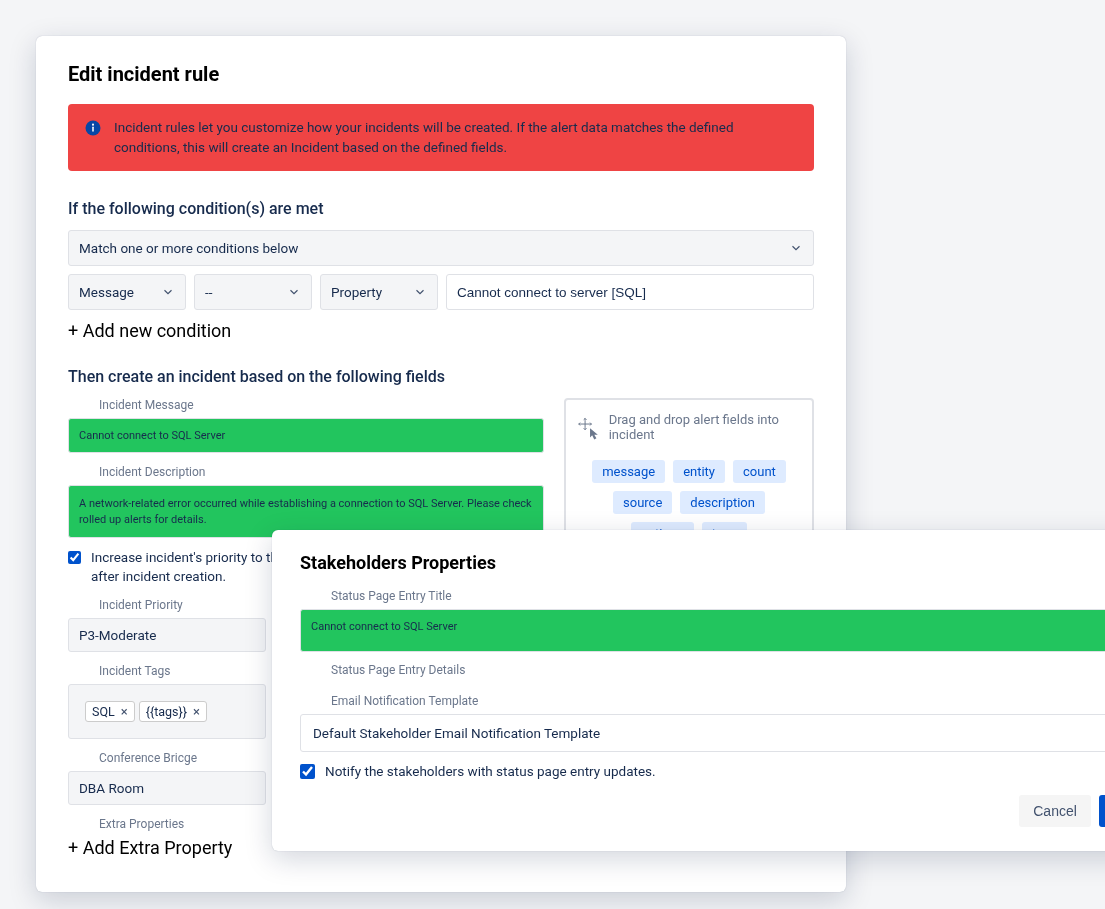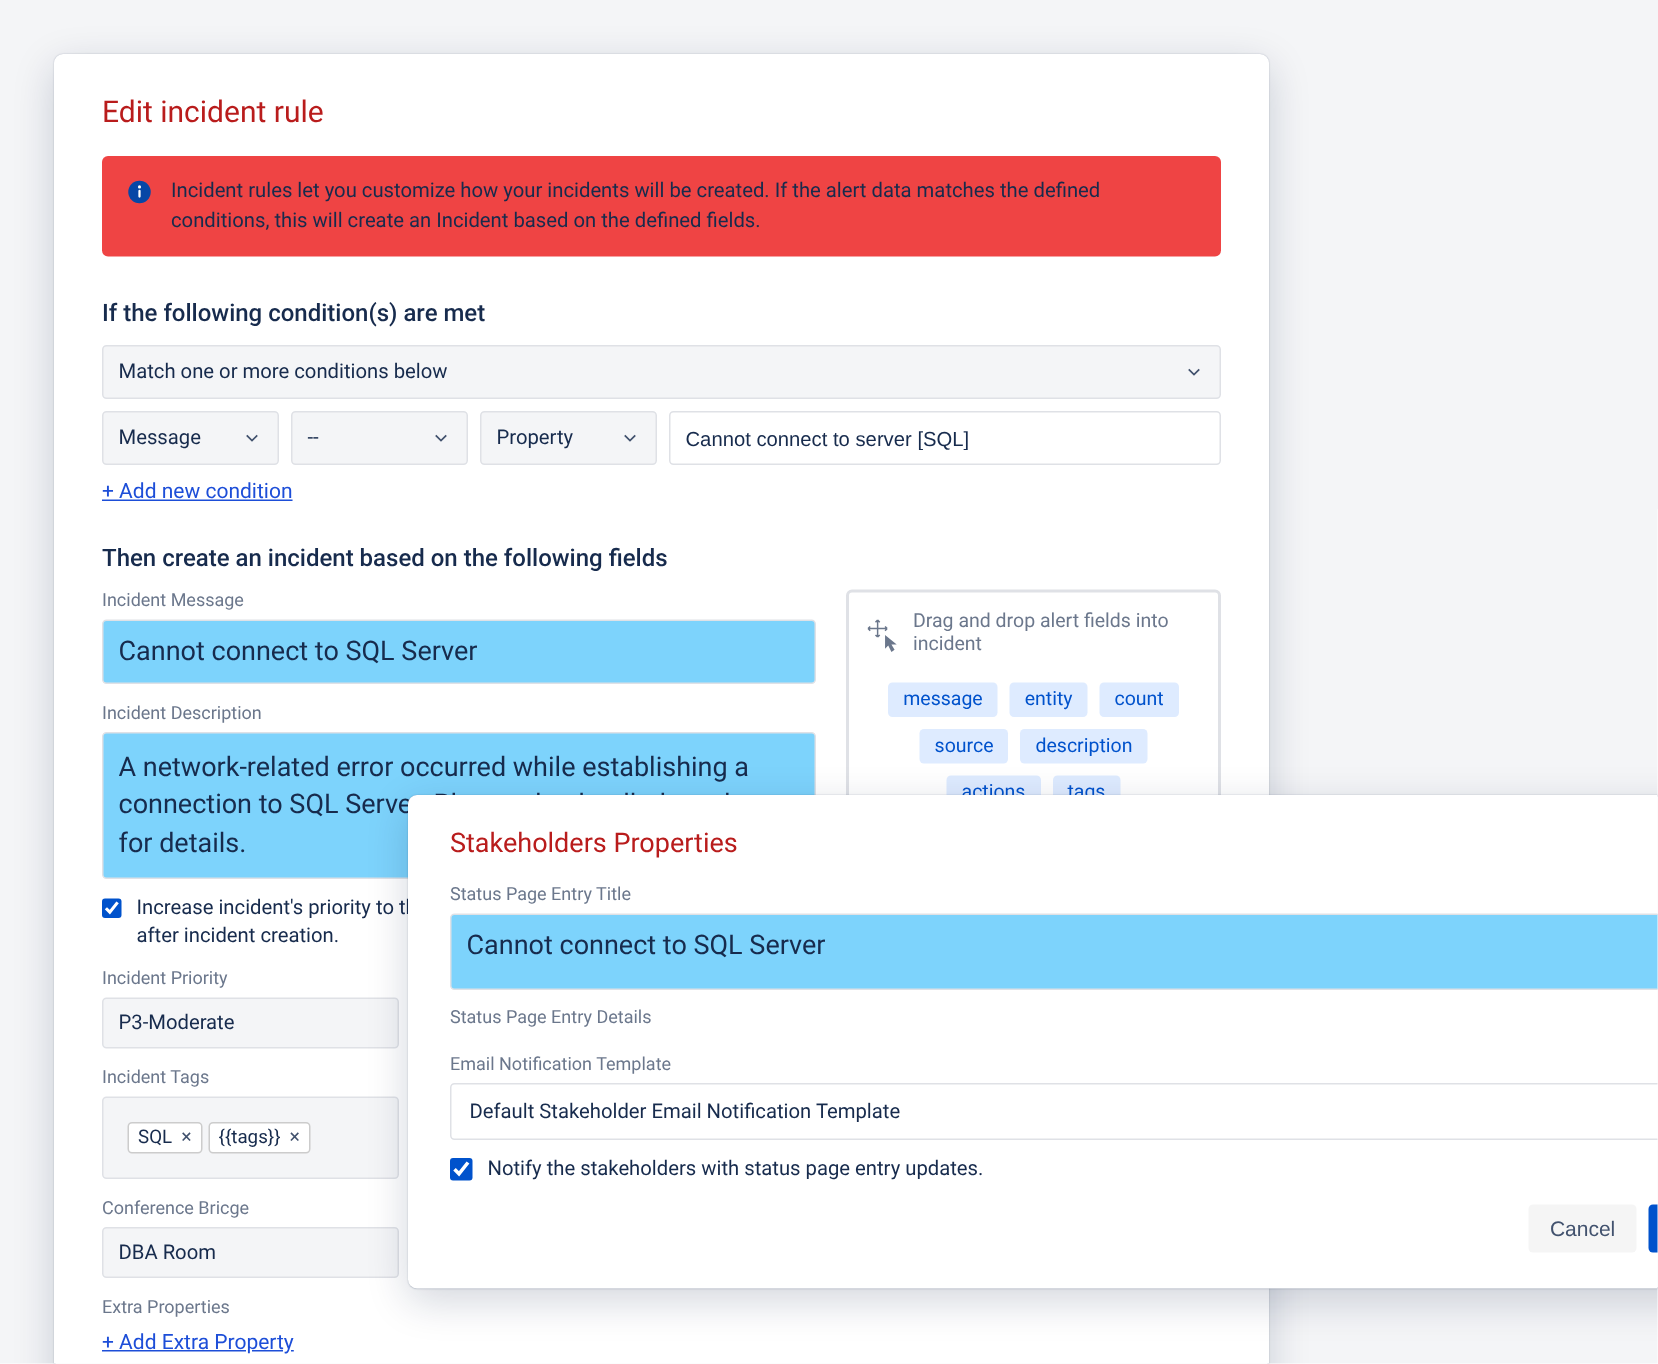--- a/index.html
+++ b/index.html
@@ -18,22 +18,22 @@
     position: absolute;
   }
   .main-panel {
     top: 36px;
     left: 36px;
     width: 810px;
     padding: 26px 32px 34px 32px;
   }
   .title {
     font-size: 20px;
-    font-weight: 400;
-    color: #b91c1c;
+    font-weight: 700;
+    color: #000000;
     margin-bottom: 18px;
   }
   .info-banner {
     display: flex;
     align-items: flex-start;
     gap: 12px;
     background: #ef4444;
     border-radius: 4px;
     padding: 14px 16px;
     color: #172b4d;
@@ -84,46 +84,46 @@
     flex: 1 1 auto;
     border: 1px solid #dfe1e6;
     border-radius: 3px;
     height: 36px;
     padding: 0 10px;
     font-size: 13.5px;
     color: #172b4d;
     background: #fff;
   }
   .link {
-    color: #1d4ed8;
-    font-size: 14px;
+    color: #000000;
+    font-size: 18px;
     cursor: pointer;
     display: inline-block;
-    text-decoration: underline;
   }
   .add-cond { margin-top: 10px; margin-bottom: 26px; }
   .two-col {
     display: flex;
     gap: 20px;
   }
   .left-col { flex: 1 1 auto; min-width: 0; }
   .field-label {
     font-size: 12px;
     color: #6b778c;
     margin-bottom: 6px;
     margin-top: 12px;
+    margin-left: 31px;
   }
   .box-input {
     border: 1px solid #dfe1e6;
     border-radius: 3px;
     padding: 10px;
-    font-size: 18px;
+    font-size: 11px;
     color: #172b4d;
     width: 100%;
-    background: #7dd3fc;
+    background: #22c55e;
   }
   .box-input.desc { line-height: 1.4; }
   .chk-row {
     display: flex;
     align-items: flex-start;
     gap: 10px;
     margin-top: 10px;
     font-size: 13.5px;
     color: #172b4d;
     line-height: 1.4;

